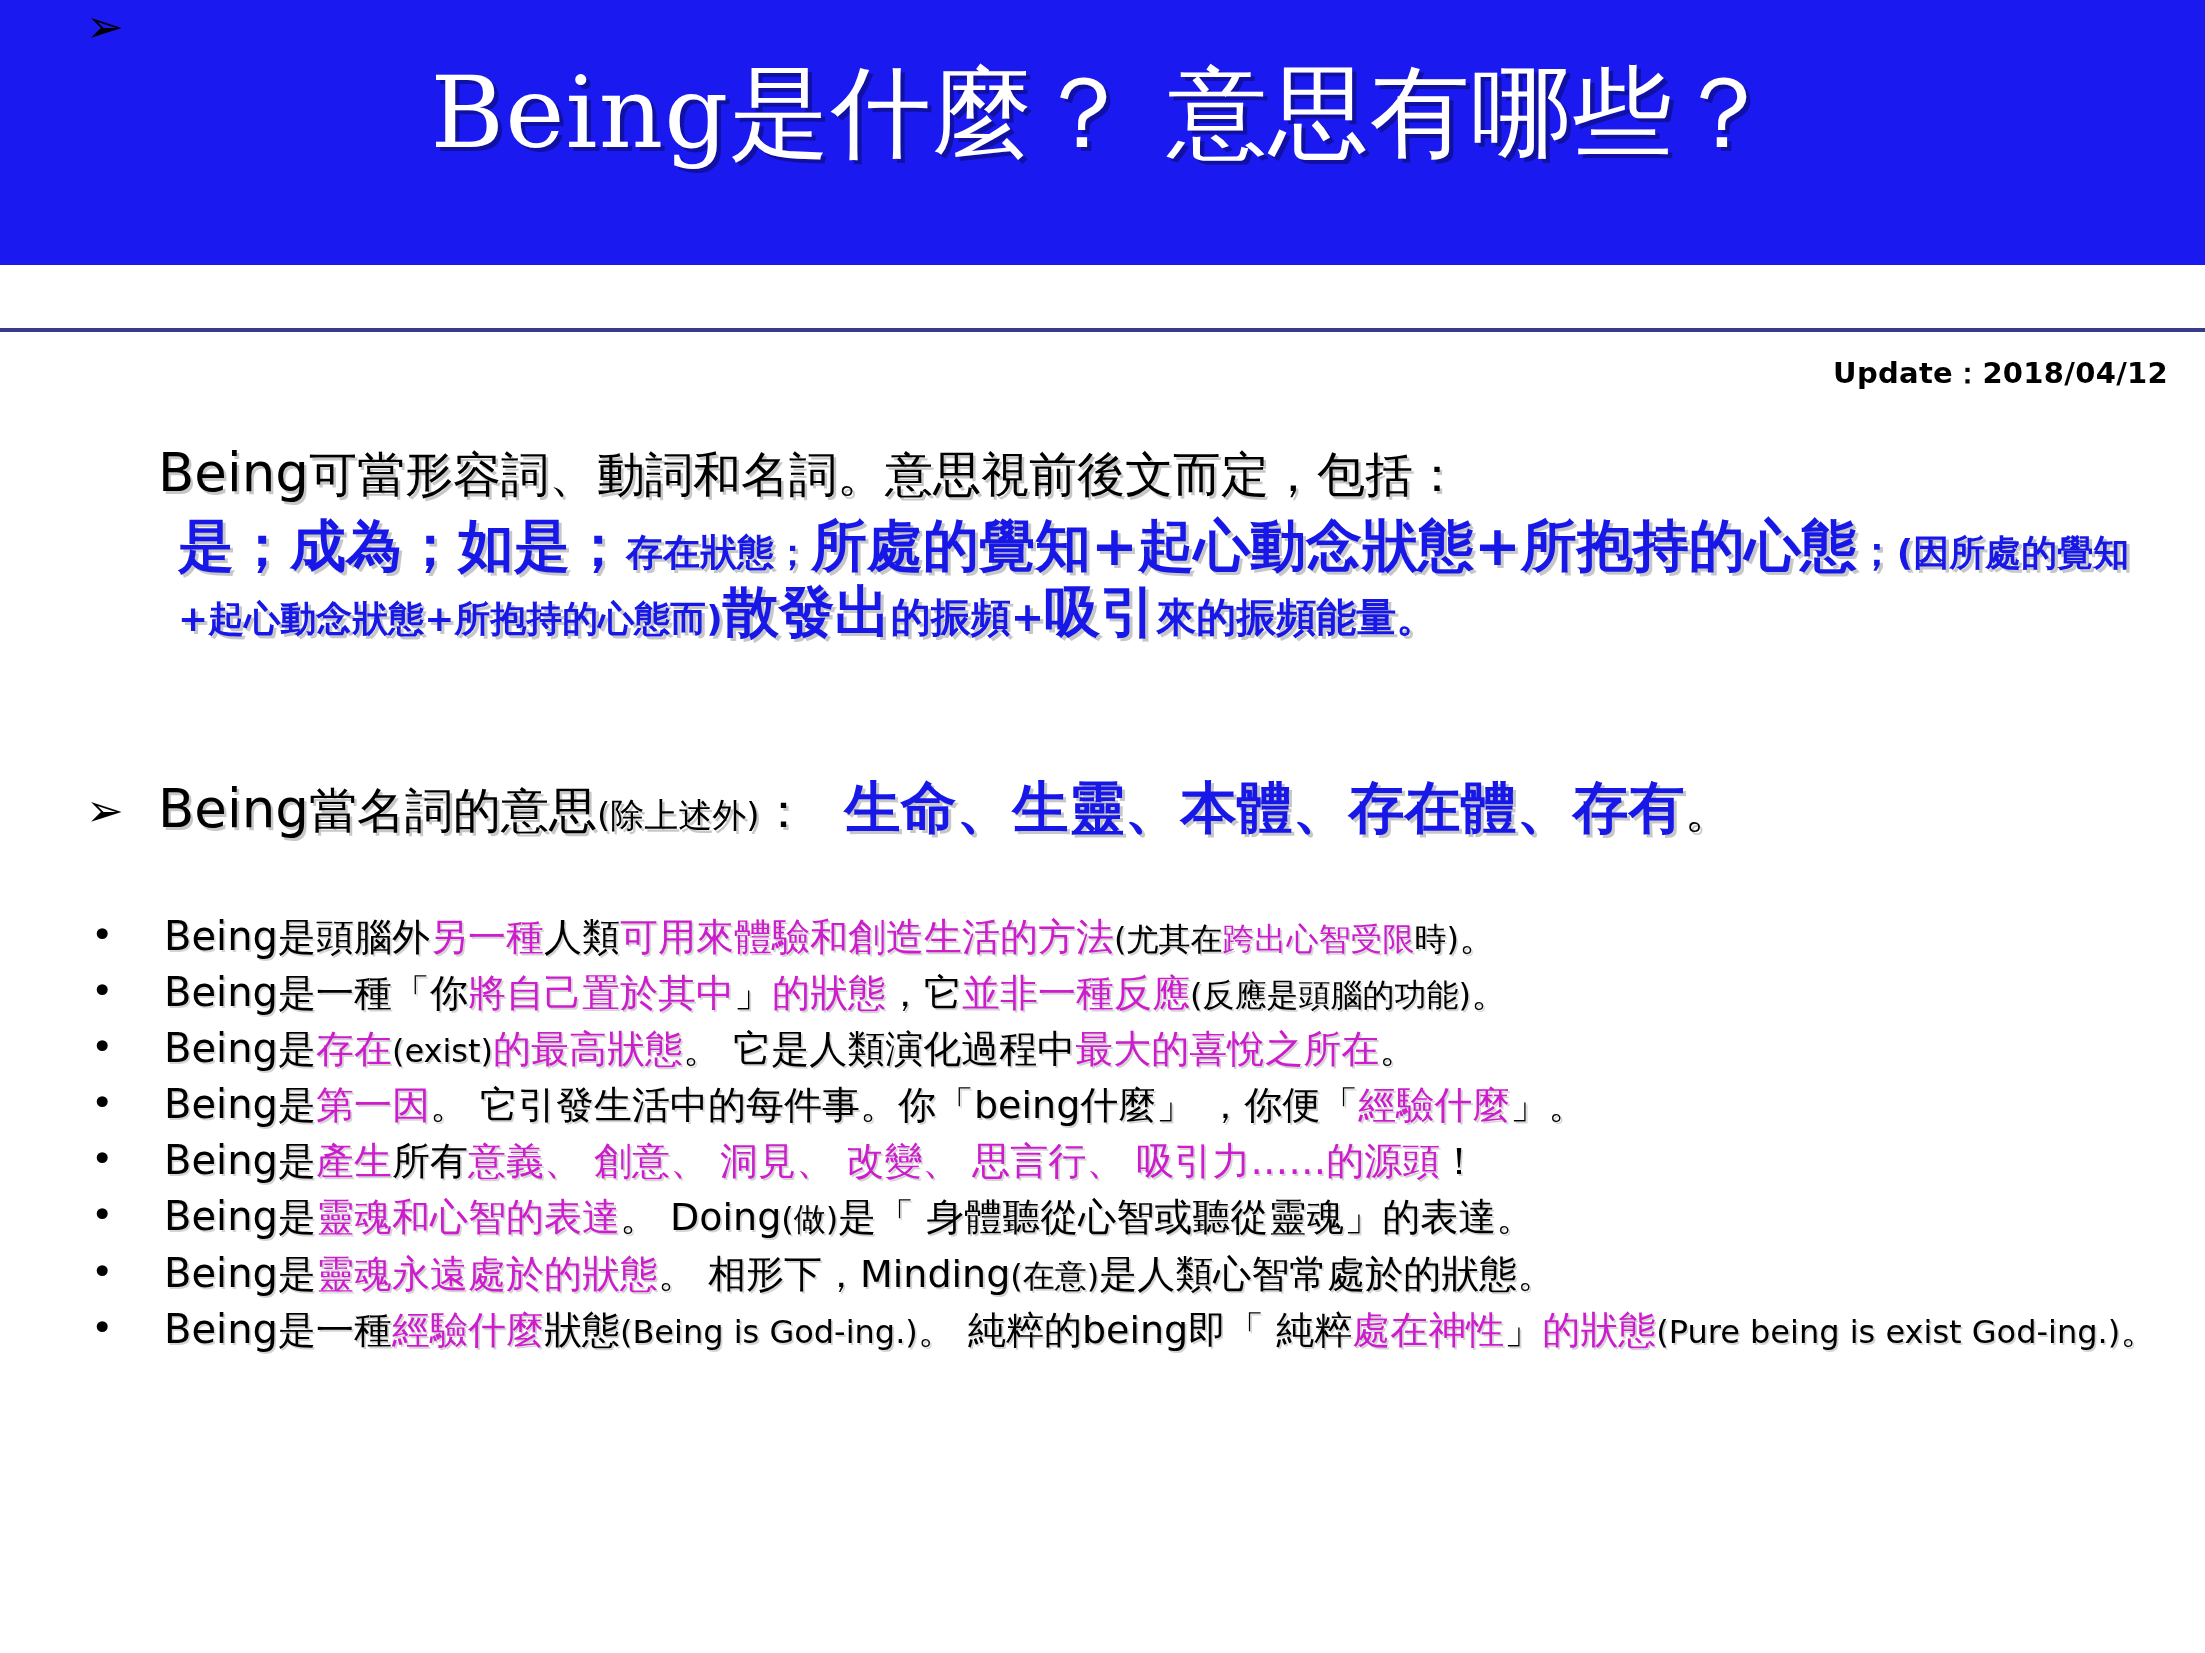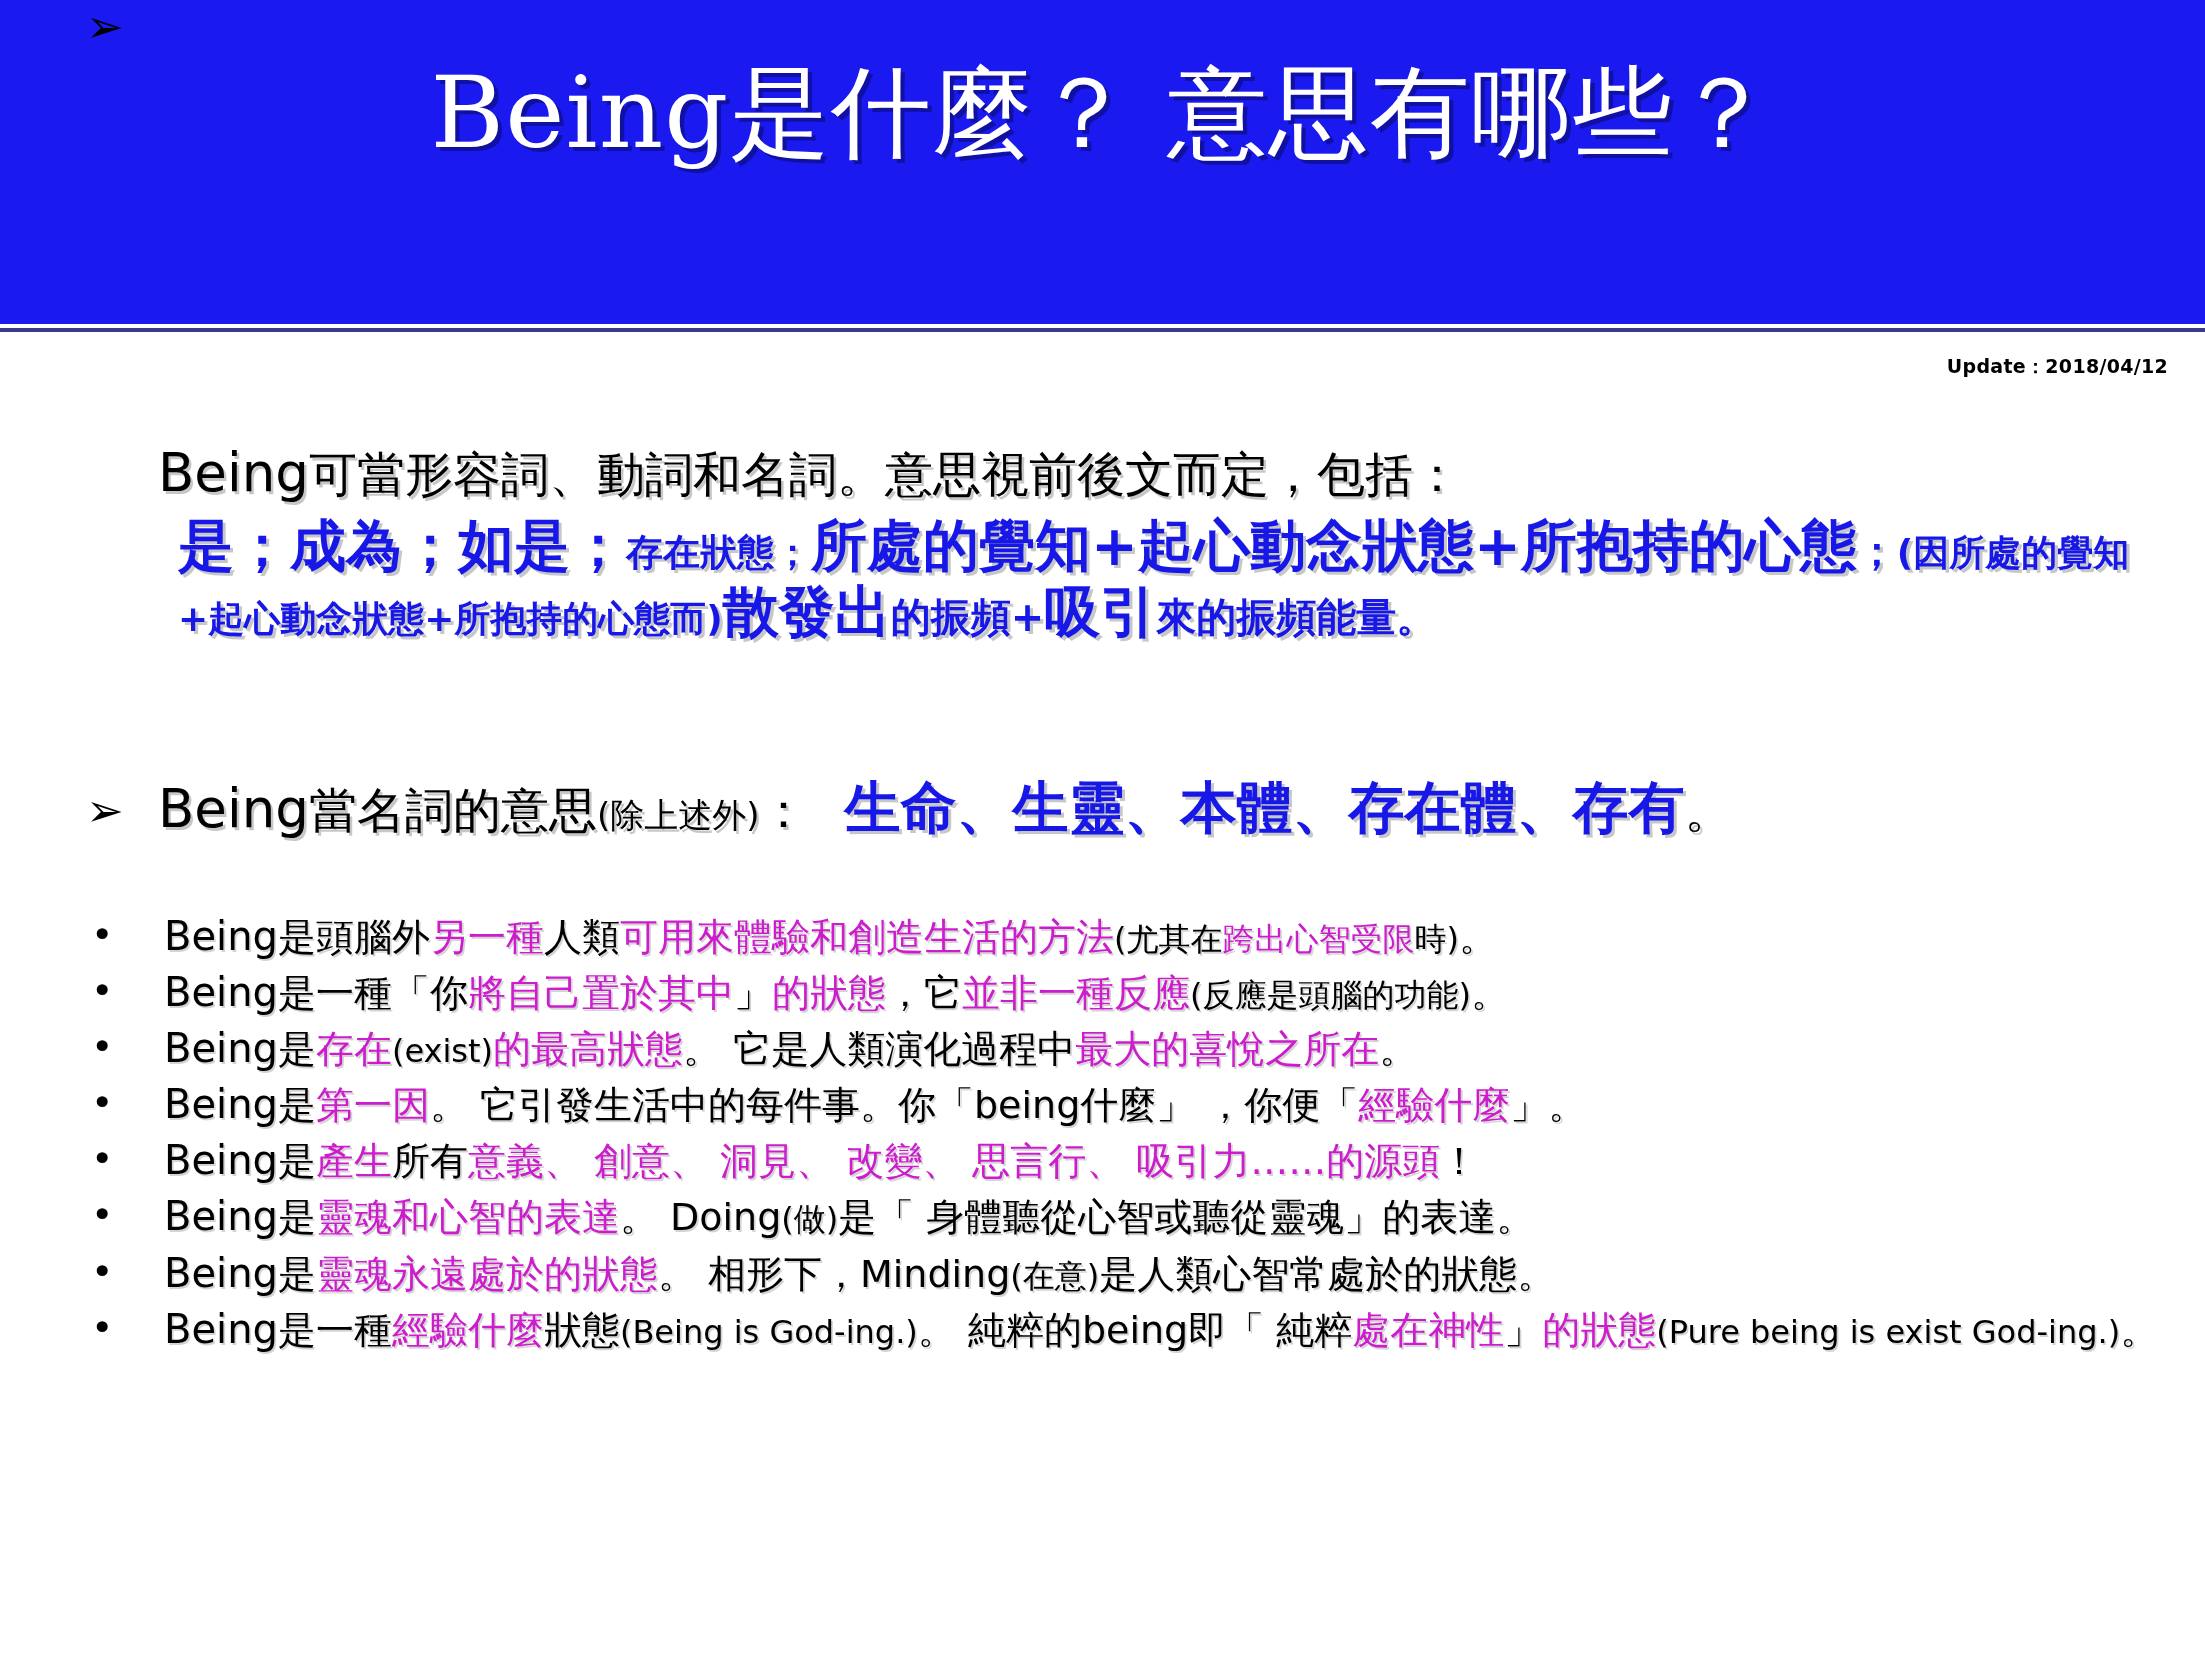--- a/index.html
+++ b/index.html
@@ -7,21 +7,21 @@
   body {
     width:2205px; height:1654px;
     background:#ffffff;
     font-family:"DejaVu Sans","Liberation Sans",sans-serif;
     overflow:hidden;
     position:relative;
   }
 
   
   .header {
-    position:absolute; left:0; top:0; width:2205px; height:324px;
+    position:absolute; left:0; top:0; width:2205px; height:265px;
     background:#1919f0;
   }
   .header-title {
     position:absolute; left:0; top:60px; width:2205px;
     text-align:center;
     color:#ffffff;
     font-family:"DejaVu Serif","Liberation Serif",serif;
     font-size:100px;
     line-height:1.05;
     letter-spacing:1.2px;
@@ -39,21 +39,21 @@
     text-shadow: 2.5px 2.5px 0 rgba(0,0,0,0.30);
   }
   .header-rule {
     position:absolute; left:0; top:328px; width:2205px; height:4.3px;
     background:#3a3a8c;
   }
 
   
   .update-line {
     position:absolute; right:37px; top:354px;
-    font-size:19px; font-weight:bold; color:#000;
+    font-size:29px; font-weight:bold; color:#000;
     letter-spacing:0.3px;
   }
   .arrow-glyph {
     position:absolute; left:86px; top:3.7px;
     font-size:45px; line-height:1; color:#000;
   }
 
   .bigline1 {
     position:absolute; left:158px; top:445px; width:2021px;
     font-size:48px; color:#000; line-height:1.05;

